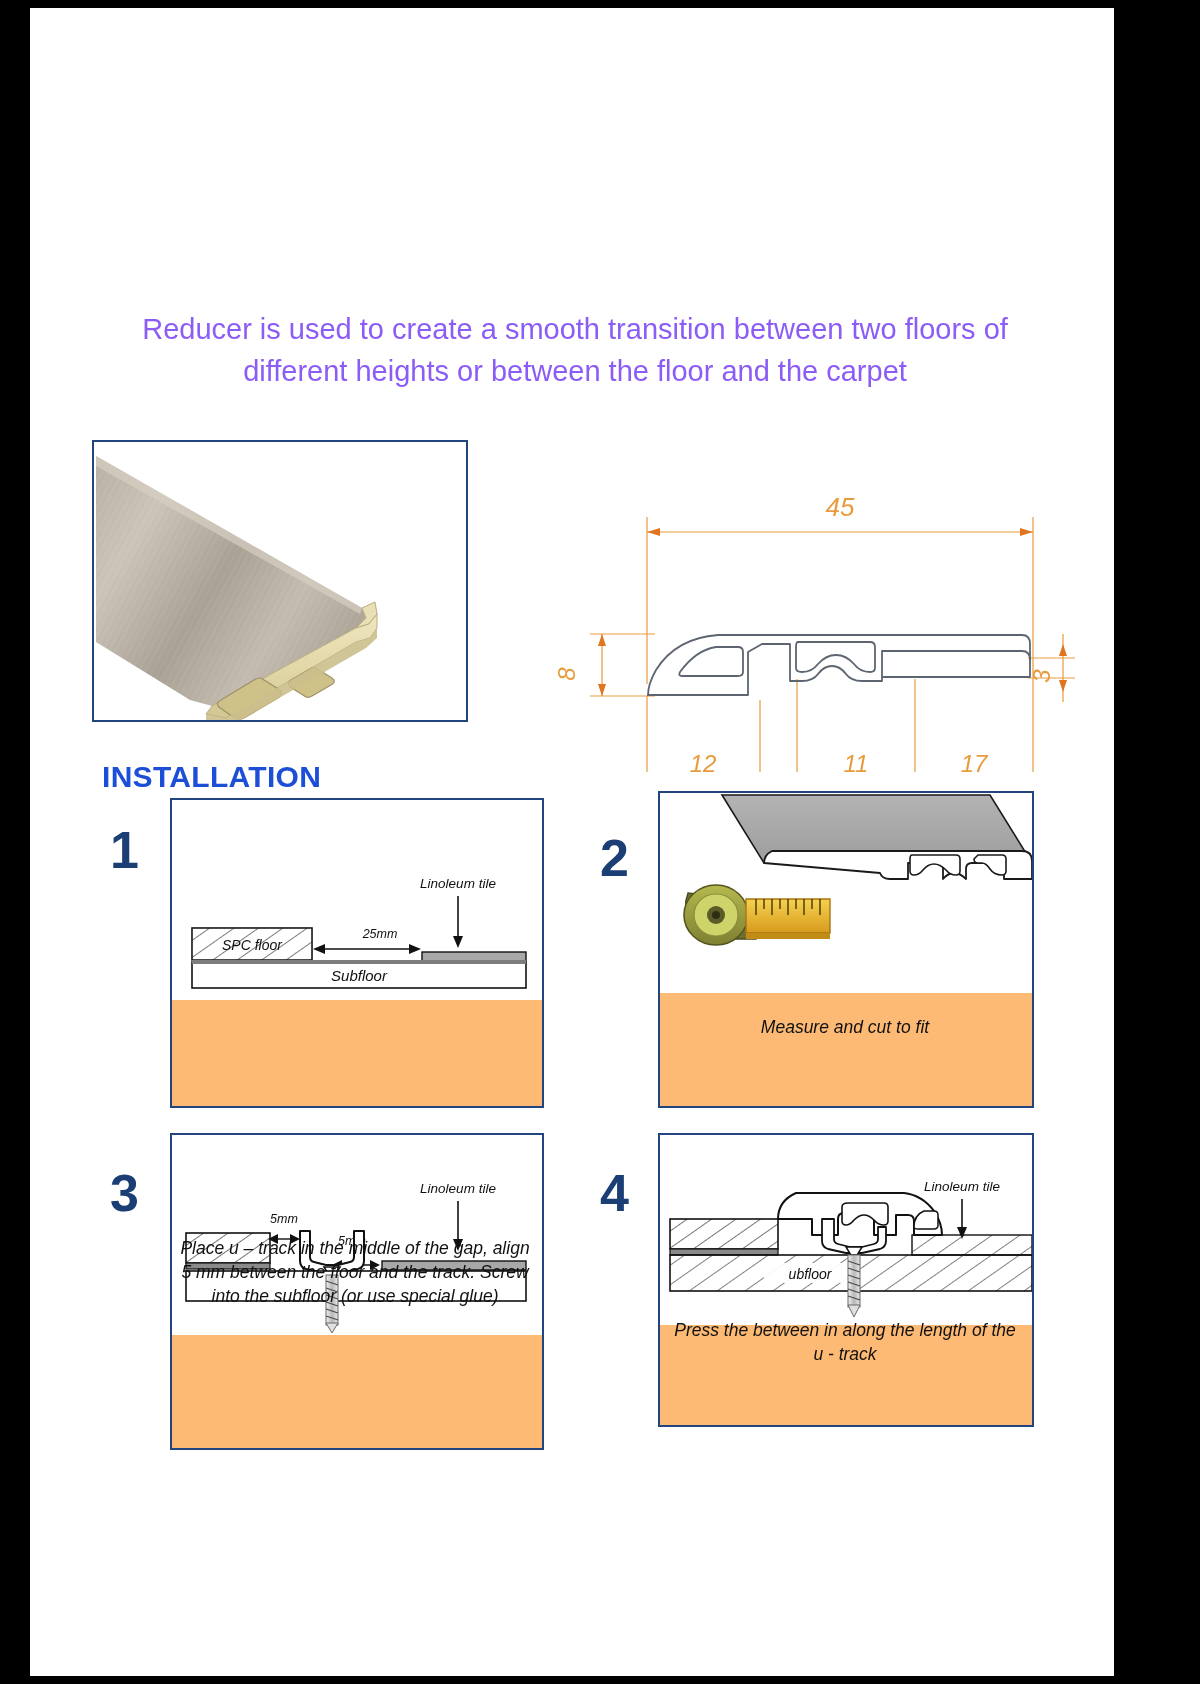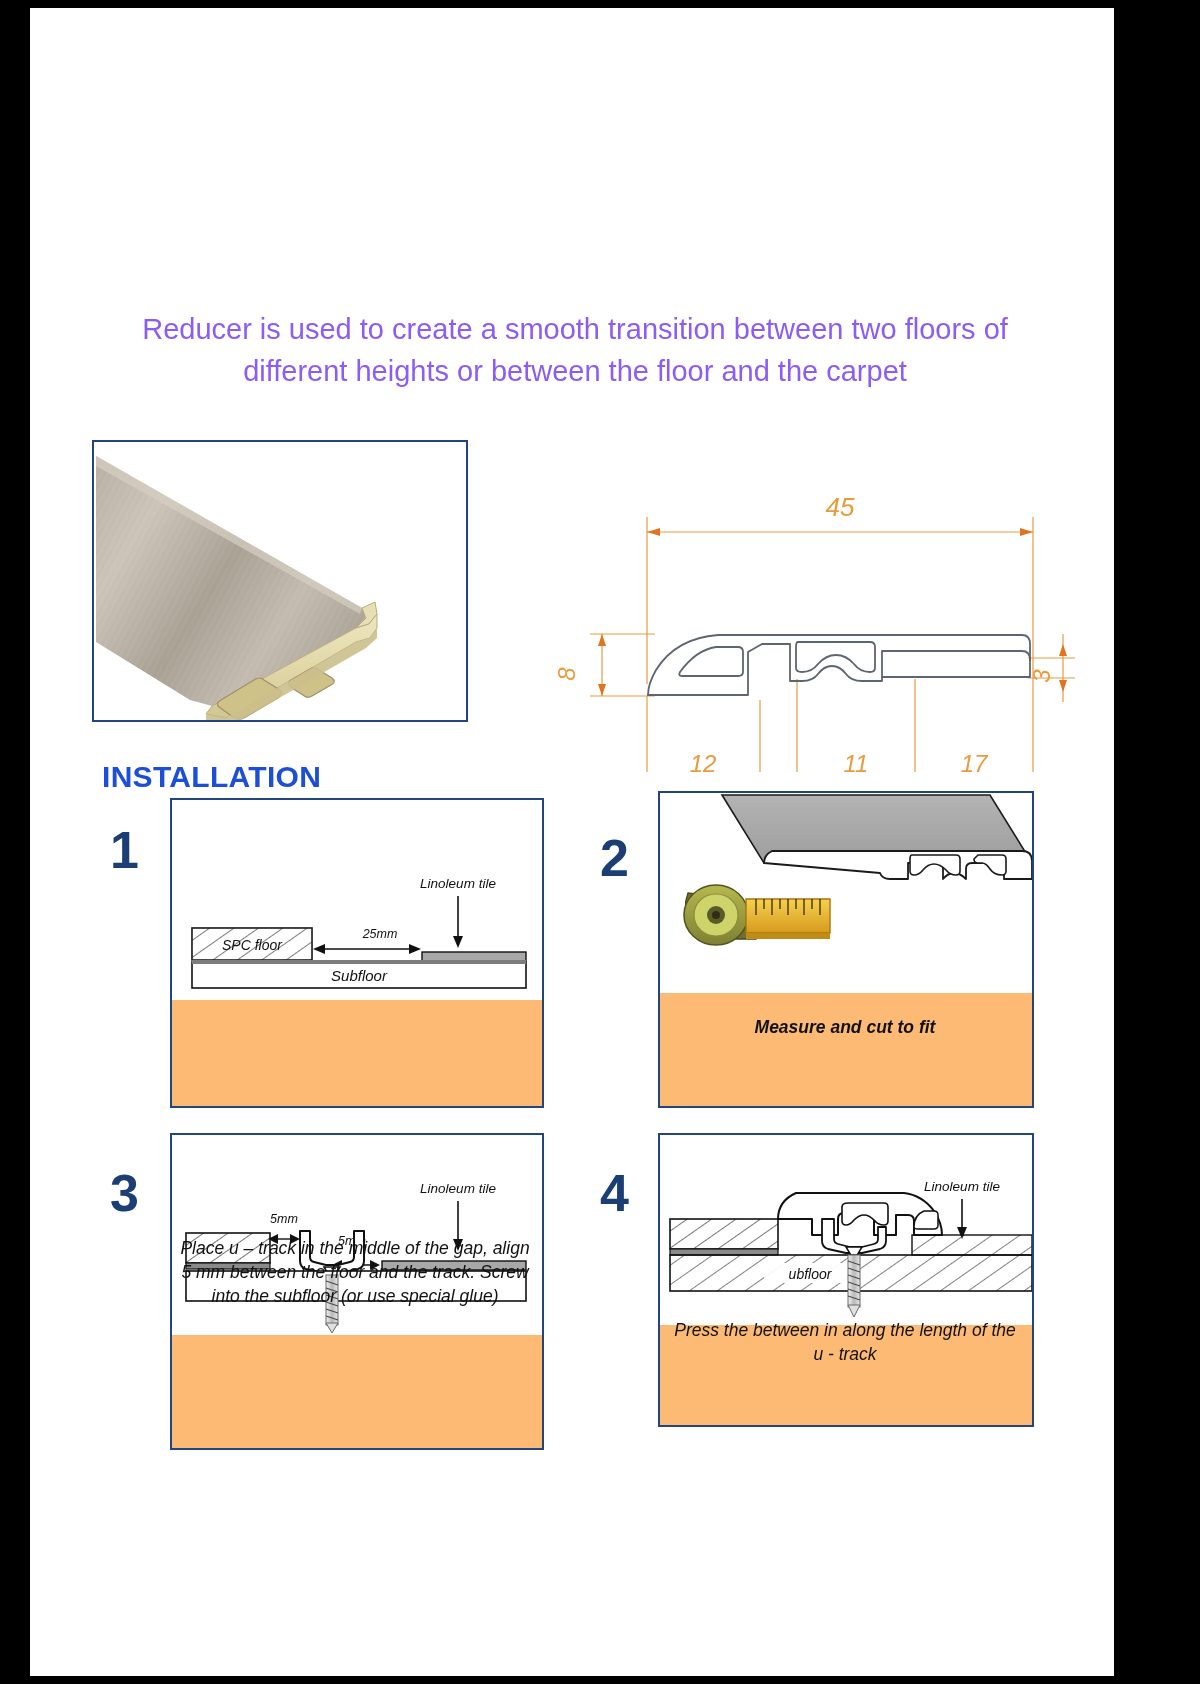--- a/index.html
+++ b/index.html
@@ -104,21 +104,21 @@
   #num2 { left: 570px; top: 820px; }
   #num3 { left: 80px;  top: 1155px; }
   #num4 { left: 570px; top: 1155px; }
 
   #panel1 { left: 140px; top: 790px;  width: 370px; height: 306px; }
   #panel2 { left: 628px; top: 783px;  width: 372px; height: 313px; }
   #panel3 { left: 140px; top: 1125px; width: 370px; height: 313px; }
   #panel4 { left: 628px; top: 1125px; width: 372px; height: 290px; }
 
   #cap1 { top: 1002px; }
-  #cap2 { top: 1007px; font-weight: bold; }
+  #cap2 { top: 1007px; }
   #cap3 { top: 1228px; }
   #cap4 { top: 1310px; }
 </style>
 </head>
 <body>
 
 <div class="page">
 
   <div class="subtitle">Reducer is used to create a smooth transition between two floors of different heights or between the floor and the carpet</div>
 

